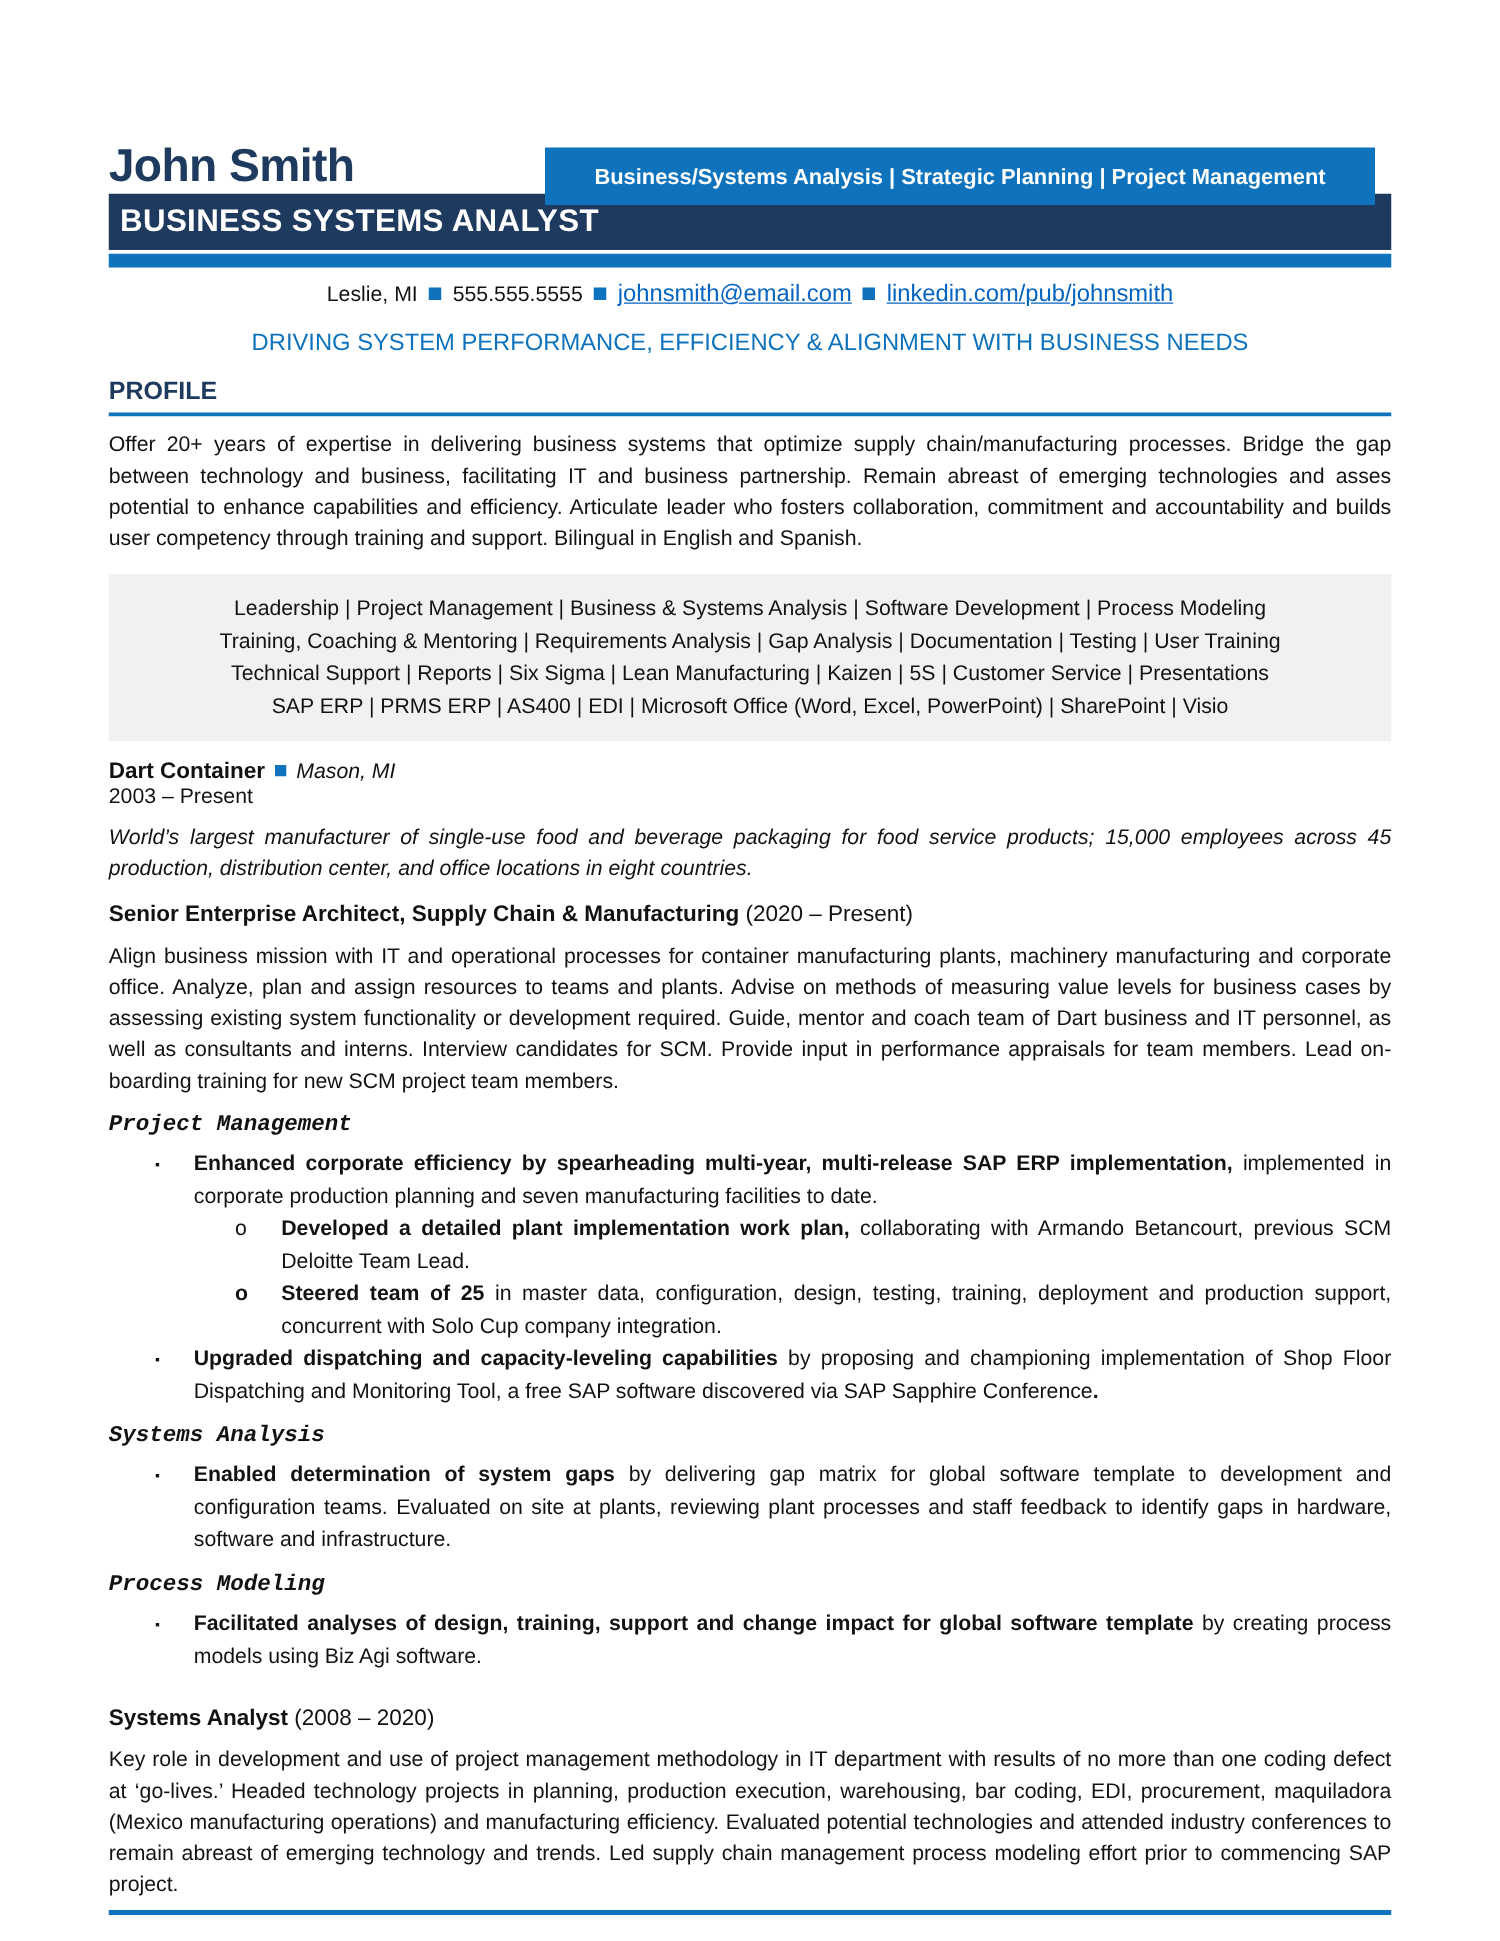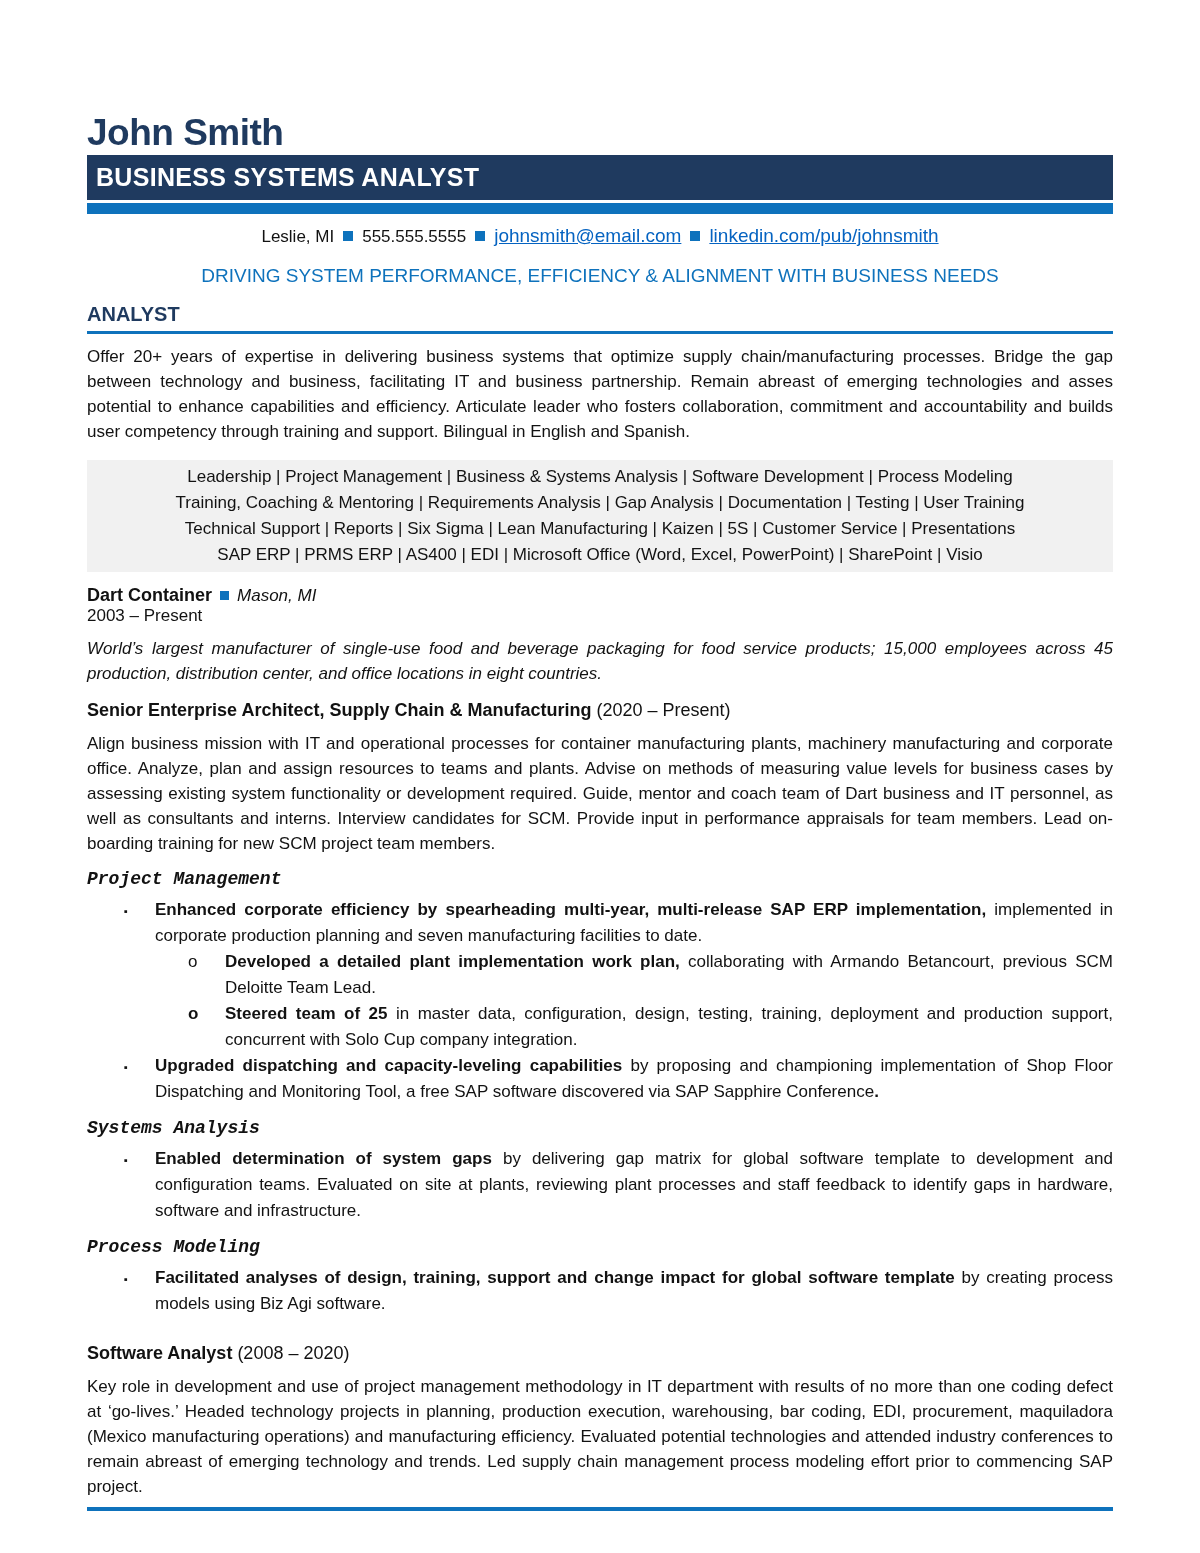--- a/index.html
+++ b/index.html
@@ -82,21 +82,21 @@
     border-bottom:3px solid var(--accent);
   }
   p.just{
     margin:10px 0 0 0;
     font-size:17px;line-height:25px;
     text-align:justify;
   }
   .skillsbox{
     margin-top:16px;
     background:var(--boxgray);
-    padding:4px 30px;
+    padding:15px 30px;
     text-align:center;
     font-size:17px;line-height:26px;
   }
 
   
   .company-row{
     display:flex;justify-content:space-between;align-items:flex-start;
     margin-top:13px;font-size:17px;flex-direction:column;
   }
   .co{font-weight:700;font-size:18px;}
@@ -130,32 +130,33 @@
     height:0;
   }
 </style>
 </head>
 <body>
 
 <div class="page">
 
   <header class="header">
     <h1 class="name">John Smith</h1>
+    <div class="tagline">Business/Systems Analysis | Strategic Planning | Project Management</div>
     <div class="titlebar">BUSINESS SYSTEMS ANALYST</div>
     <div class="strip"></div>
 
     <div class="contact">
       <span>Leslie, MI</span><span class="sq"></span><span>555.555.5555</span><span class="sq"></span><a class="link" href="#">johnsmith@email.com</a><span class="sq"></span><a class="link" href="#">linkedin.com/pub/johnsmith</a>
     </div>
 
     <div class="headline">DRIVING SYSTEM PERFORMANCE, EFFICIENCY &amp; ALIGNMENT WITH BUSINESS NEEDS</div>
   </header>
 
   <section>
-    <h2 class="section-heading">ANALYST</h2>
+    <h2 class="section-heading">PROFILE</h2>
     <p class="just">Offer 20+ years of expertise in delivering business systems that optimize supply chain/manufacturing processes. Bridge the gap between technology and business, facilitating IT and business partnership. Remain abreast of emerging technologies and asses potential to enhance capabilities and efficiency. Articulate leader who fosters collaboration, commitment and accountability and builds user competency through training and support. Bilingual in English and Spanish.</p>
     <div class="skillsbox" id="skills-box">
         <div class="skill-line">Leadership | Project Management | Business &amp; Systems Analysis | Software Development | Process Modeling</div>
         <div class="skill-line">Training, Coaching &amp; Mentoring | Requirements Analysis | Gap Analysis | Documentation | Testing | User Training</div>
         <div class="skill-line">Technical Support | Reports | Six Sigma | Lean Manufacturing | Kaizen | 5S | Customer Service | Presentations</div>
         <div class="skill-line">SAP ERP | PRMS ERP | AS400 | EDI | Microsoft Office (Word, Excel, PowerPoint) | SharePoint | Visio</div>
       </div>
   </section>
 
   <section>
@@ -183,20 +184,20 @@
           <p class="subhead">Systems Analysis</p>
           <div class="bullets">
             <div class="bullet l1"><span class="marker">▪</span><span class="btext"><b>Enabled determination of system gaps</b> by delivering gap matrix for global software template to development and configuration teams. Evaluated on site at plants, reviewing plant processes and staff feedback to identify gaps in hardware, software and infrastructure.</span></div>
           </div>
           <p class="subhead">Process Modeling</p>
           <div class="bullets">
             <div class="bullet l1"><span class="marker">▪</span><span class="btext"><b>Facilitated analyses of design, training, support and change impact for global software template</b> by creating process models using Biz Agi software.</span></div>
           </div>
         </div>
         <div class="role">
-          <p class="role-title"><span class="b">Software Analyst</span><span> (2008 – 2020)</span></p>
+          <p class="role-title"><span class="b">Systems Analyst</span><span> (2008 – 2020)</span></p>
           <p class="just">Key role in development and use of project management methodology in IT department with results of no more than one coding defect at ‘go-lives.’ Headed technology projects in planning, production execution, warehousing, bar coding, EDI, procurement, maquiladora (Mexico manufacturing operations) and manufacturing efficiency. Evaluated potential technologies and attended industry conferences to remain abreast of emerging technology and trends. Led supply chain management process modeling effort prior to commencing SAP project.</p>
         </div>
       </div>
   </section>
 
   <div class="bottom-rule"></div>
 </div>
 
 </body></html>

